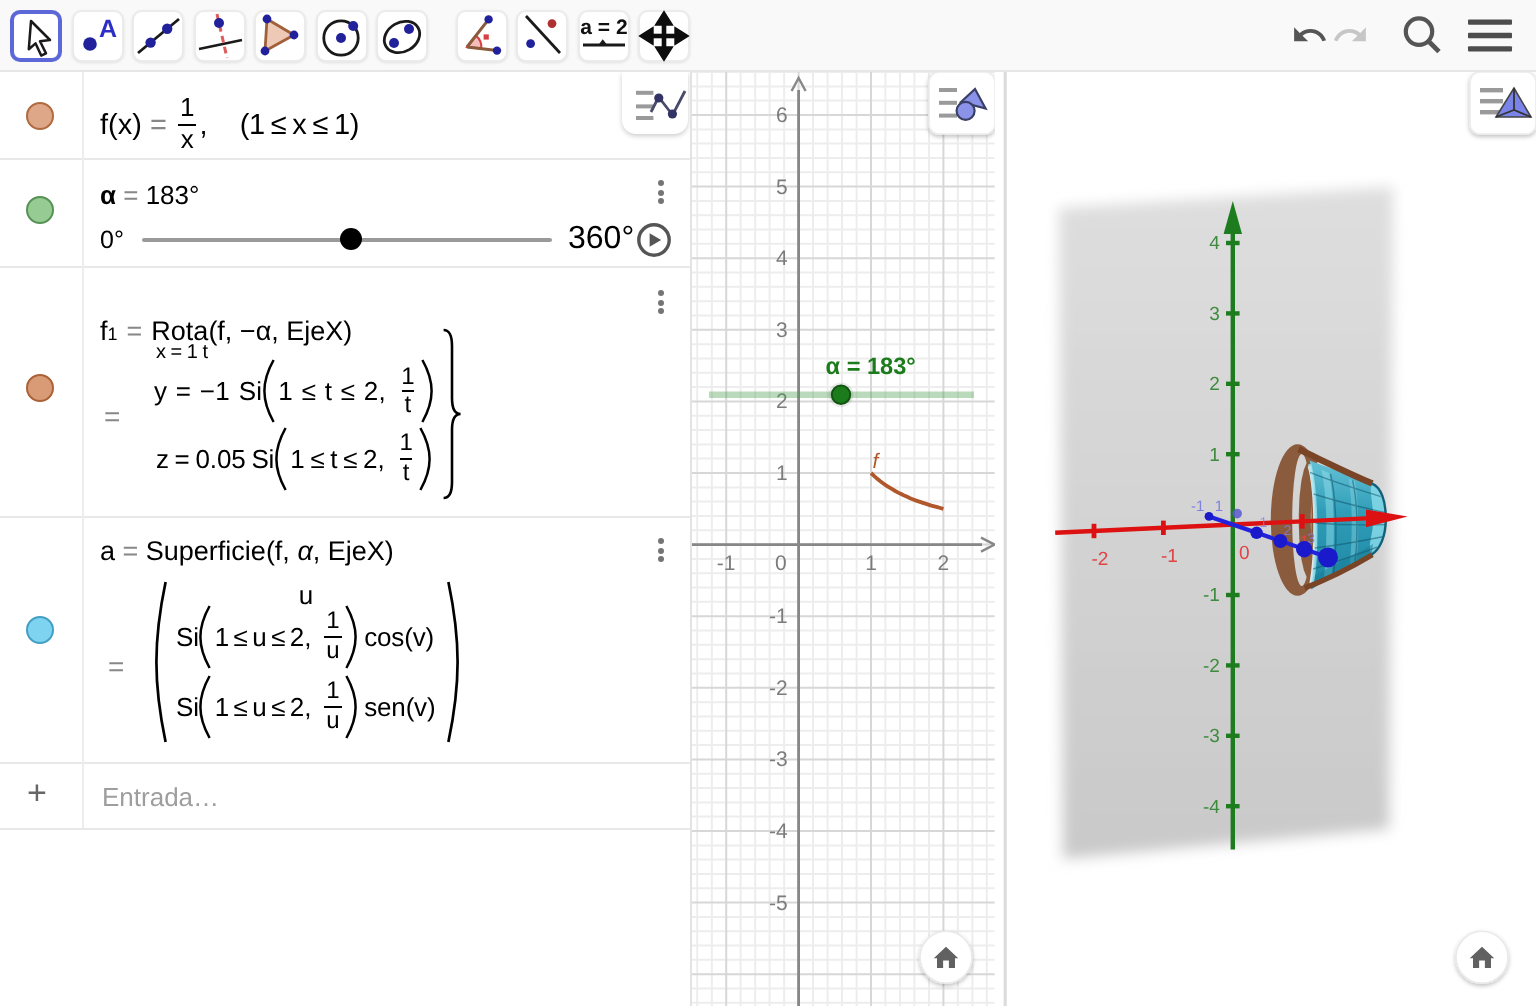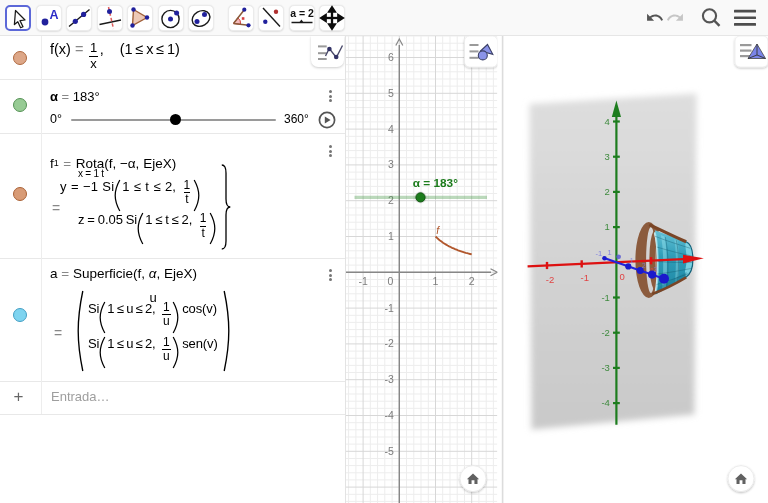--- a/index.html
+++ b/index.html
@@ -1,16 +1,16 @@
 <!DOCTYPE html>
 <html><head><meta charset="utf-8"><style>
 html,body{margin:0;padding:0;width:768px;height:503px;overflow:hidden;background:#fff;
 font-family:"Liberation Sans",sans-serif;-webkit-font-smoothing:antialiased}
 svg text{font-family:"Liberation Sans",sans-serif}
-.hx{display:inline-flex;white-space:pre;color:#000}
+.hx{display:inline-flex;align-items:center;white-space:pre;color:#000}
 .eqg{color:#888}
 .fr{display:inline-flex;flex-direction:column;align-items:center;line-height:1.12;vertical-align:middle;margin:0 1px}
 .fr .fn{padding:0 1.5px}
 .fr .fd{border-top:1px solid #000;padding:0 1.5px}
 </style></head>
 <body>
 <svg width="0" height="0" style="position:absolute">
     <defs>
 <filter id="sh" x="-30%" y="-30%" width="160%" height="160%">
 <feDropShadow dx="0" dy="1" stdDeviation="1.1" flood-color="#000" flood-opacity="0.25"></feDropShadow>
@@ -131,36 +131,36 @@
         <rect x="7" y="22" width="8.7" height="2" fill="#9a9a9a"></rect>
         <path d="M14.5 20 L18.3 12.5 L25.3 21.5 L31.5 9.5" stroke="#4a4a6a" stroke-width="1.4" fill="none"></path>
         <circle cx="18.4" cy="13" r="2.3" fill="#333366"></circle>
         <circle cx="25.2" cy="21" r="2.3" fill="#333366"></circle>
       </svg></div>
     <div style="position:absolute;left:12.5px;top:61.8px;width:14px;height:14px;border-radius:50%;background:#97cb94;border:1.2px solid #569256;box-sizing:border-box"></div>
     <div class="hx" style="position:absolute;left:50px;top:53px;font-size:13px;height:16px"><b>α</b><span class="eqg">&nbsp;=&nbsp;</span>183°</div>
     <div class="hx" style="position:absolute;left:50px;top:75.5px;font-size:12.5px;height:16px">0°</div>
     <div style="position:absolute;left:71px;top:82.5px;width:205px;height:2px;background:#9a9a9a;border-radius:1px"></div>
     <div style="position:absolute;left:170.3px;top:77.8px;width:11px;height:11px;border-radius:50%;background:#000"></div>
-    <div class="hx" style="position:absolute;left:284px;top:75.5px;font-size:12px;height:16px">360°</div>
+    <div class="hx" style="position:absolute;left:284px;top:75.5px;font-size:16px;height:16px">360°</div>
     <svg width="18" height="18" viewBox="0 0 18 18" style="position:absolute;left:318px;top:74.5px">
       <circle cx="9" cy="9" r="7.6" fill="none" stroke="#555" stroke-width="1.7"></circle>
       <path d="M6.8 5.6 L12.6 9 L6.8 12.4 Z" fill="#555"></path>
     </svg>
     <div style="position:absolute;left:328.5px;top:53.9px;width:3px;height:3px;border-radius:50%;background:#757575"></div>
     <div style="position:absolute;left:328.5px;top:58.5px;width:3px;height:3px;border-radius:50%;background:#757575"></div>
     <div style="position:absolute;left:328.5px;top:63.099999999999994px;width:3px;height:3px;border-radius:50%;background:#757575"></div>
     <div style="position:absolute;left:12.5px;top:150.8px;width:14px;height:14px;border-radius:50%;background:#d89b76;border:1.2px solid #aa6236;box-sizing:border-box"></div>
     <div class="hx" style="position:absolute;left:50px;top:120px;font-size:13.5px;height:18px">f<sub style="font-size:9px;position:relative;top:2px">1</sub><span class="eqg" style="margin:0 4.5px">=</span>Rota(f, −α, EjeX)</div>
     <div style="position:absolute;left:328.5px;top:108.9px;width:3px;height:3px;border-radius:50%;background:#757575"></div>
     <div style="position:absolute;left:328.5px;top:113.5px;width:3px;height:3px;border-radius:50%;background:#757575"></div>
     <div style="position:absolute;left:328.5px;top:118.1px;width:3px;height:3px;border-radius:50%;background:#757575"></div>
     <div class="hx eqg" style="position:absolute;left:52px;top:164px;font-size:14px;height:16px">=</div>
     <div class="hx" style="position:absolute;left:78px;top:132px;font-size:10px;height:16px;word-spacing:-0.5px">x = 1 t</div>
-    <div class="hx" style="position:absolute;left:60px;top:142.6px;font-size:13px;height:34px;word-spacing:0.5px;letter-spacing:0.15px">y = −1 <span class="hx">Si<svg width="7" height="33" viewBox="0 0 7 33" style="flex:none">
+    <div class="hx" style="position:absolute;left:77px;top:142.6px;font-size:13px;height:34px;word-spacing:0.5px;letter-spacing:0.15px">y = −1 <span class="hx">Si<svg width="7" height="33" viewBox="0 0 7 33" style="flex:none">
           <path d="M5.8 1 Q1.2 9.24 1.2 16.5 Q1.2 23.759999999999998 5.8 32" stroke="#000" stroke-width="1.25" fill="none"></path>
         </svg><span style="padding:0 1px">1 ≤ t ≤ 2,</span><span style="width:4px"></span><span class="fr" style="font-size:12px;"><span class="fn">1</span><span class="fd">t</span></span><svg width="7" height="33" viewBox="0 0 7 33" style="flex:none">
           <path d="M1.2 1 Q5.8 9.24 5.8 16.5 Q5.8 23.759999999999998 1.2 32" stroke="#000" stroke-width="1.25" fill="none"></path>
         </svg></span></div>
     <div class="hx" style="position:absolute;left:78px;top:176.3px;font-size:13px;height:34px;word-spacing:-0.7px;letter-spacing:-0.05px">z = 0.05 <span class="hx">Si<svg width="7" height="33" viewBox="0 0 7 33" style="flex:none">
           <path d="M5.8 1 Q1.2 9.24 1.2 16.5 Q1.2 23.759999999999998 5.8 32" stroke="#000" stroke-width="1.25" fill="none"></path>
         </svg><span style="padding:0 1px">1 ≤ t ≤ 2,</span><span style="width:4px"></span><span class="fr" style="font-size:12px;"><span class="fn">1</span><span class="fd">t</span></span><svg width="7" height="33" viewBox="0 0 7 33" style="flex:none">
           <path d="M1.2 1 Q5.8 9.24 5.8 16.5 Q5.8 23.759999999999998 1.2 32" stroke="#000" stroke-width="1.25" fill="none"></path>
         </svg></span></div>
     <svg width="12" height="86" viewBox="0 0 12 86" style="position:absolute;left:219.5px;top:127.5px">

